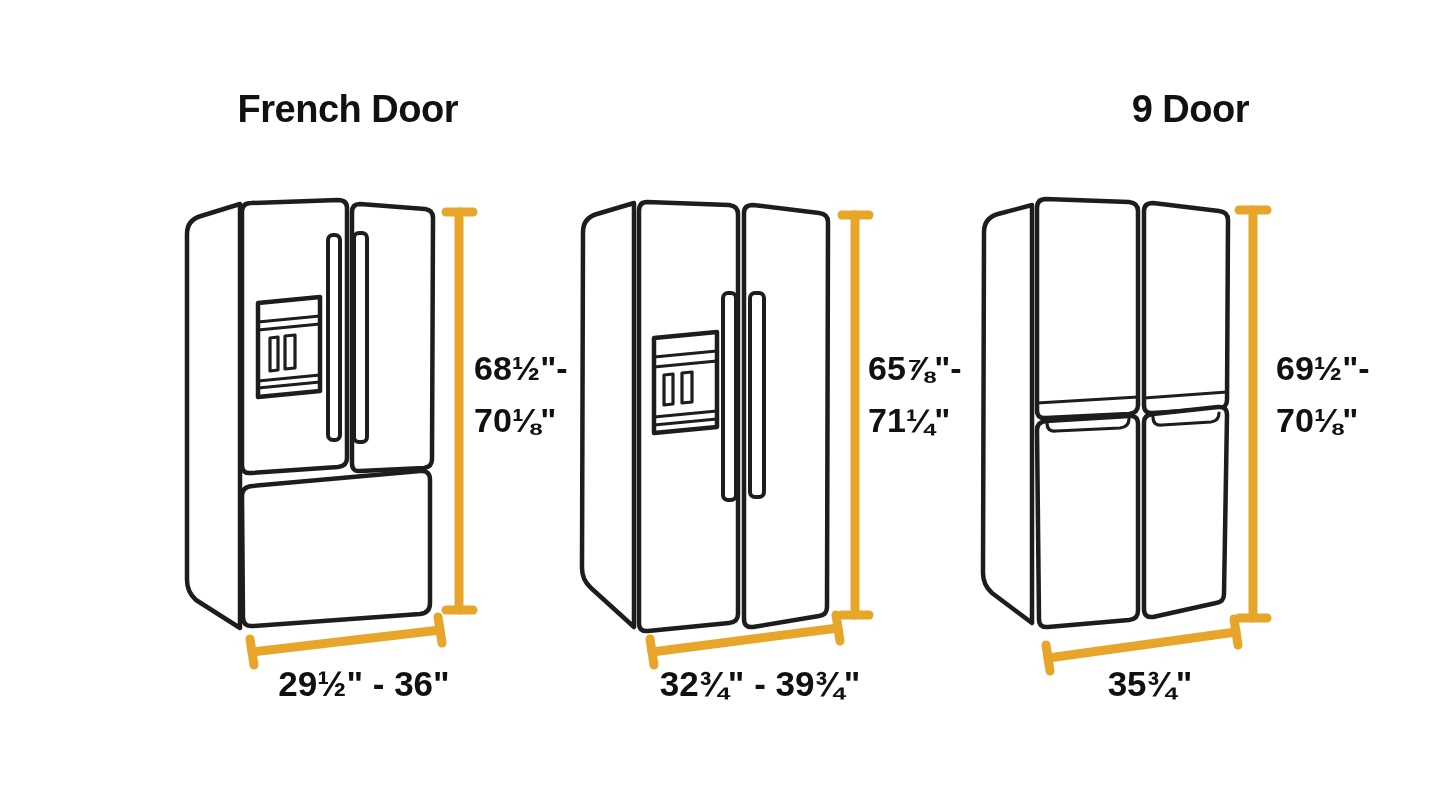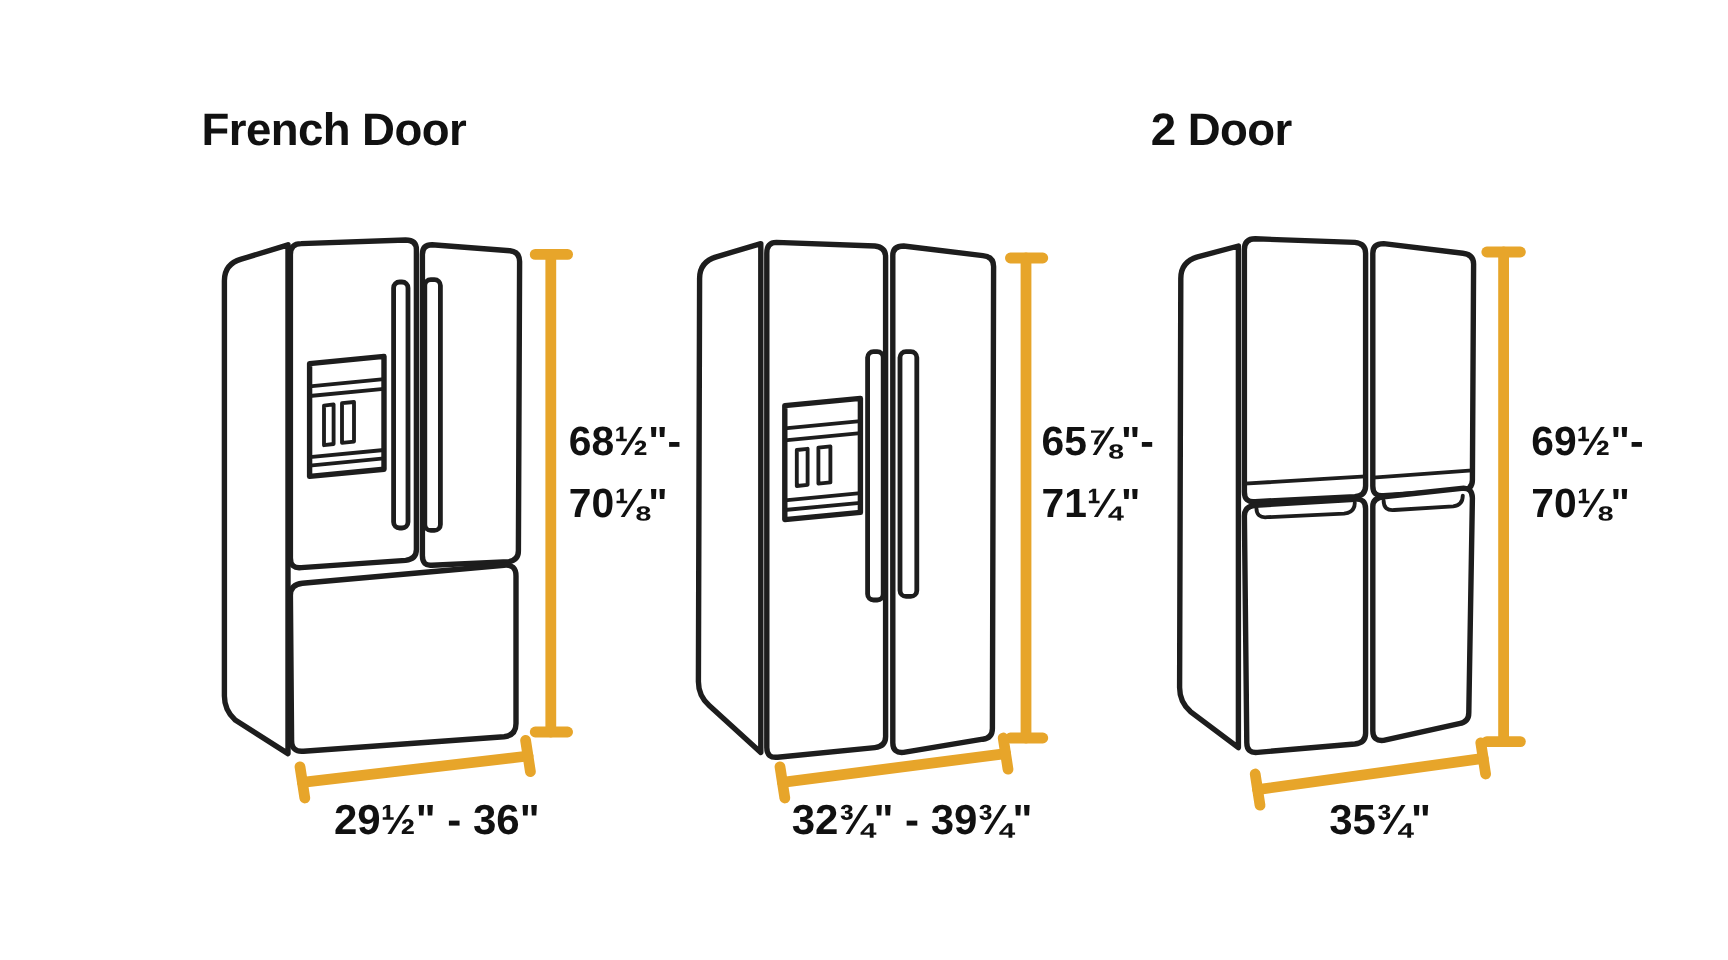--- a/index.html
+++ b/index.html
@@ -3,21 +3,21 @@
 <meta charset="utf-8">
 <style>
   * { margin:0; padding:0; box-sizing:border-box; }
   html,body { background:#ffffff; }
   body { font-family:"Liberation Sans", sans-serif; }
   .canvas {
     position:relative; width:1440px; height:800px;
     background:var(--bg,#ffffff); overflow:hidden;
   }
   .title {
-    position:absolute; top:88px; width:290px; text-align:left;
+    position:absolute; top:88px; width:290px; text-align:right;
     font-size:38px; font-weight:bold; letter-spacing:-0.5px;
     color:var(--ink,#111111); white-space:nowrap;
   }
   .t1 { left:168px; } .t2 { left:558px; } .t3 { left:959px; }
   .fsvg { position:absolute; top:190px; width:320px; height:490px; }
   .s1 { left:170px; } .s2 { left:568px; } .s3 { left:968px; }
   .hlabel {
     position:absolute; top:342px; font-size:34px; font-weight:bold;
     line-height:52px; color:var(--ink,#111111); white-space:nowrap;
   }
@@ -33,21 +33,21 @@
   .slot { fill:#ffffff; stroke:var(--line,#1d1d1d); stroke-width:3.2; stroke-linejoin:round; }
   .hndl { fill:#ffffff; stroke:var(--line,#1d1d1d); stroke-width:4;   stroke-linejoin:round; }
   .meas { fill:none; stroke:var(--accent,#E7A52A); stroke-width:9; stroke-linecap:round; }
 </style>
 </head>
 <body>
 
 <div class="canvas">
 
   <h2 class="title t1">French Door</h2>
-  <h2 class="title t3">2 Door</h2>
+  <h2 class="title t3">9 Door</h2>
 
   <svg class="fsvg s1" viewBox="0 0 320 490">
     <g>
       <path class="ink" d="M 70 14 L 31 26 Q 17 30 17 44 L 17 390 Q 17 402 26 410 L 70 438 Z"></path>
       <path class="ink" d="M 81 13 L 168 10 Q 177 10 177 18 L 177 268 Q 177 276 168 277 L 81 283 Q 72 284 72 275 L 72 22 Q 72 13 81 13 Z"></path>
       <path class="ink" d="M 190 14 L 255 19 Q 263 20 263 28 L 262 269 Q 262 277 254 278 L 190 281 Q 182 282 182 273 L 182 22 Q 182 14 190 14 Z"></path>
       <path class="ink" d="M 82 296 L 250 281 Q 260 280 260 290 L 260 413 Q 260 423 250 424 L 83 436 Q 73 437 73 427 L 72 306 Q 72 297 82 296 Z"></path>
       <rect class="hndl" x="158" y="45" width="12" height="205" rx="5"></rect>
       <rect class="hndl" x="184" y="43" width="13" height="209" rx="5"></rect>
       <g>

